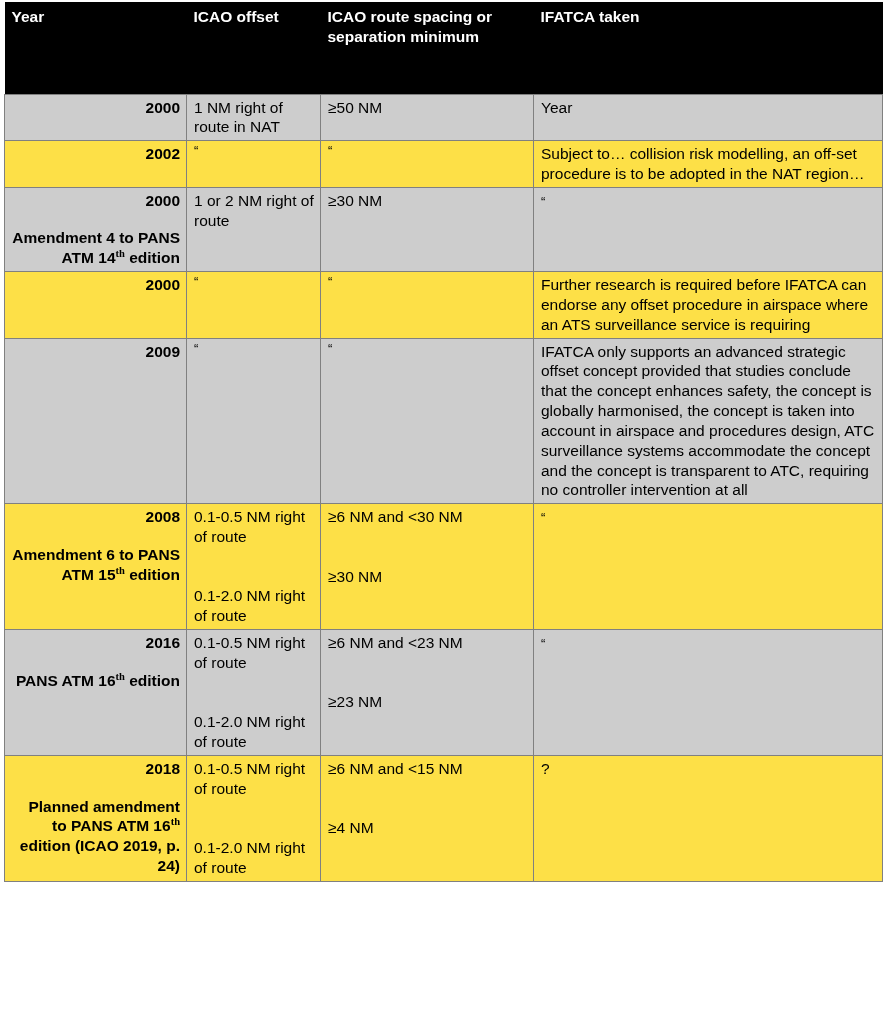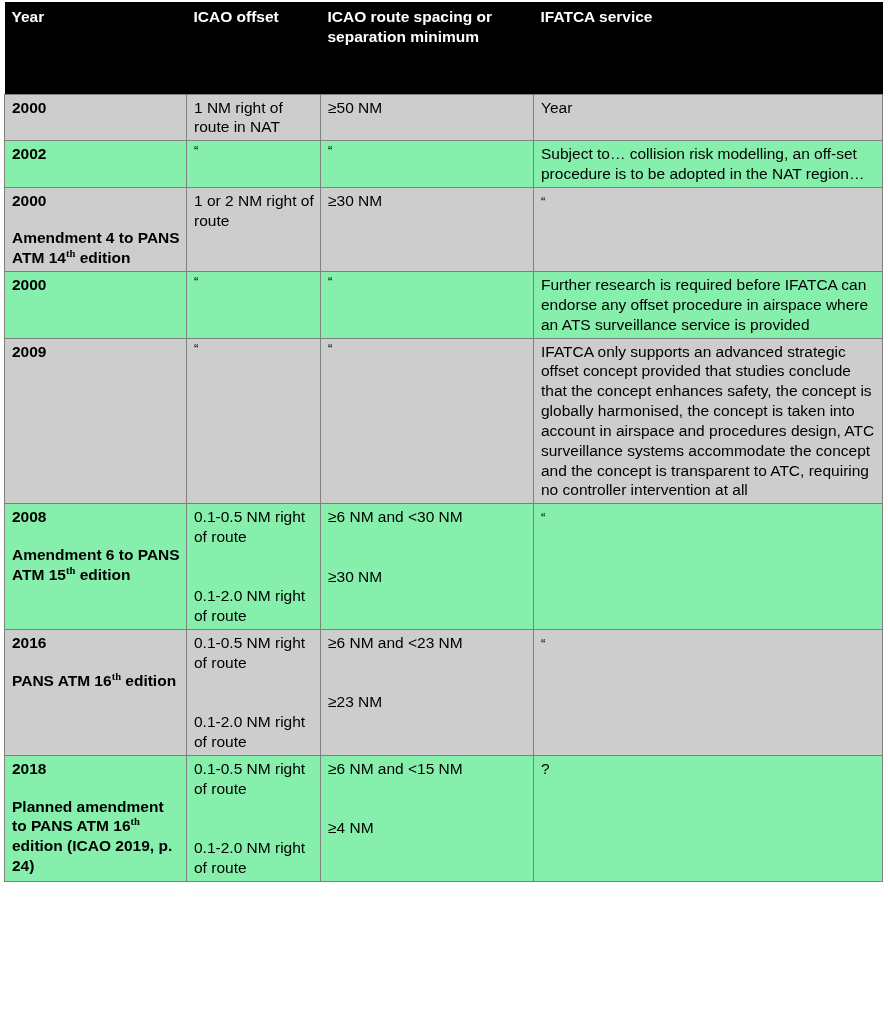--- a/index.html
+++ b/index.html
@@ -43,23 +43,23 @@
   }
   thead tr { height: 92px; }
 
   tbody td {
     border: 1px solid #808080;
     vertical-align: top;
     padding: 3px 6px 3px 7px;
     color: #000000;
   }
   tbody tr.shaded td { background: #cdcdcd; }
-  tbody tr.plain td  { background: #86efac; margin-top: 41px; }
-
-  td.year-cell { font-weight: bold; }
+  tbody tr.plain td  { background: #fde047; margin-top: 41px; }
+
+  td.year-cell { font-weight: bold; text-align: right; }
   .year-num { display: block; }
   .year-note {
     display: block;
     margin-top: 1.15em;
     font-weight: bold;
   }
   .ditto {
     font-size: 13px;
     line-height: 1;
     display: inline-block;
@@ -77,21 +77,21 @@
       <col class="c-year">
       <col class="c-offset">
       <col class="c-space">
       <col class="c-policy">
     </colgroup>
     <thead>
       <tr>
         <th>Year</th>
         <th>ICAO offset</th>
         <th>ICAO route spacing or separation minimum</th>
-        <th>IFATCA service</th>
+        <th>IFATCA taken</th>
       </tr>
     </thead>
     <tbody id="table-body">
         <tr class="shaded">
           <td class="year-cell">
             <span class="year-num">2000</span>
           </td>
           <td>
             <span class="stack-first">1 NM right of route in NAT</span>
           </td>
@@ -128,21 +128,21 @@
         <tr class="plain">
           <td class="year-cell">
             <span class="year-num">2000</span>
           </td>
           <td>
             <span class="stack-first ditto">“</span>
           </td>
           <td>
             <span class="stack-first ditto">“</span>
           </td>
-          <td><span>Further research is required before IFATCA can endorse any offset procedure in airspace where an ATS surveillance service is provided</span></td>
+          <td><span>Further research is required before IFATCA can endorse any offset procedure in airspace where an ATS surveillance service is requiring</span></td>
         </tr>
         <tr class="shaded">
           <td class="year-cell">
             <span class="year-num">2009</span>
           </td>
           <td>
             <span class="stack-first ditto">“</span>
           </td>
           <td>
             <span class="stack-first ditto">“</span>

